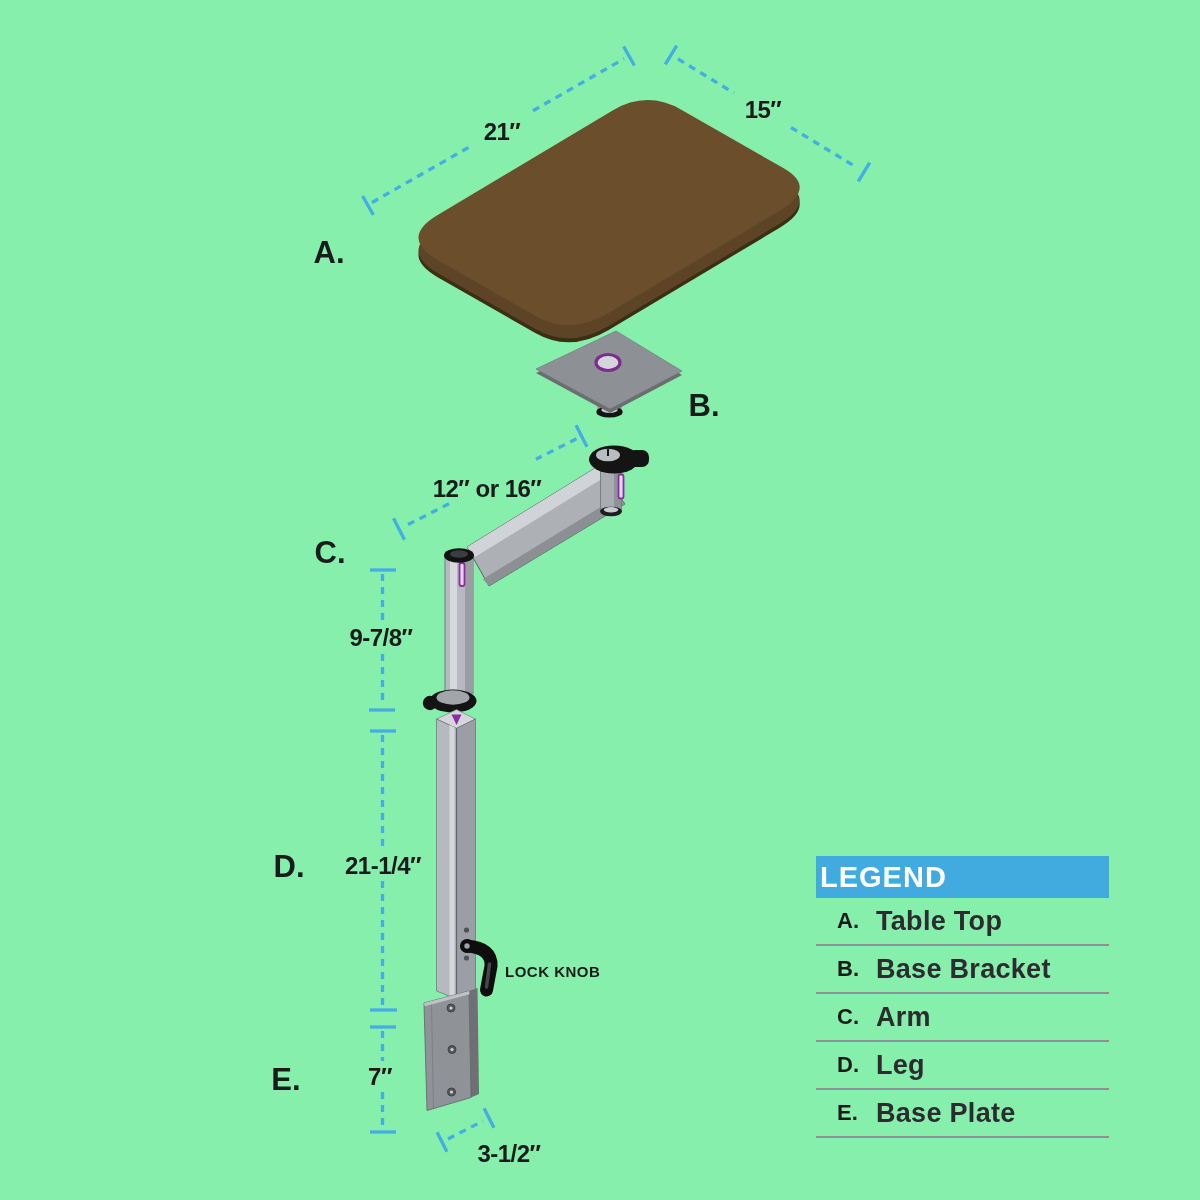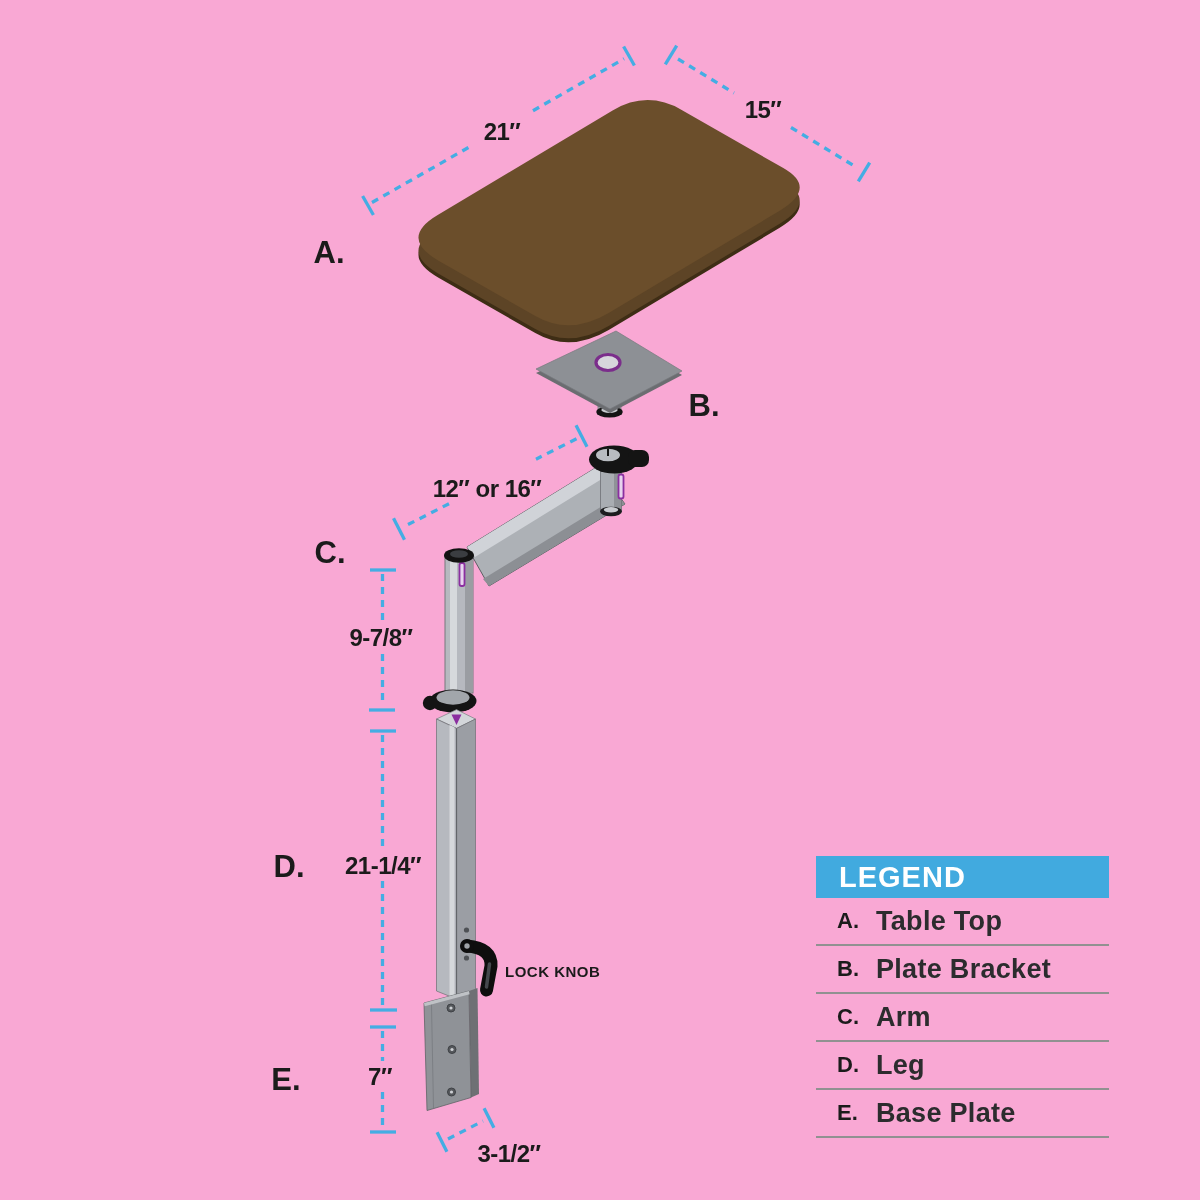--- a/index.html
+++ b/index.html
@@ -1,38 +1,38 @@
 <!DOCTYPE html>
 <html><head>
 <meta charset="utf-8">
 <style>
   html,body { margin:0; padding:0; background:#ffffff; }
   .stage {
-    position:relative; width:1200px; height:1200px; background:#f9a8d4;
+    position:relative; width:1200px; height:1200px; background:#86efac;
     font-family:"Liberation Sans","DejaVu Sans",sans-serif; overflow:hidden;
   }
   svg.diagram { position:absolute; left:0; top:0; }
 
   
   text { font-family:"Liberation Sans","DejaVu Sans",sans-serif; fill:#1b1b1b; }
   .part-letter { font-size:31px; font-weight:bold; }
   .dim-label   { font-size:24px; font-weight:bold; letter-spacing:-0.5px; }
   .small-label { font-size:15px; font-weight:bold; letter-spacing:0.5px; }
 
   
   .dim-stroke  { stroke:#44ade3; stroke-width:3.3; fill:none; }
   .dim-dash    { stroke-dasharray:7 6; }
 
   
   .legend {
     position:absolute; left:816px; top:856px; width:293px;
   }
   .legend-header {
     background:#41aadf; color:#ffffff; height:42px; line-height:42px;
-    font-size:29px; font-weight:bold; letter-spacing:1px; padding-left:23px;
+    font-size:29px; font-weight:bold; letter-spacing:1px; padding-left:4px;
     box-sizing:border-box;
   }
   .legend-row {
     display:flex; align-items:center; height:46px;
     border-bottom:2px solid #919191; padding-left:21px; box-sizing:content-box;
   }
   .legend-letter { font-weight:bold; font-size:22px; width:39px; color:#1b1b1b; flex:0 0 auto; }
   .legend-name   { font-size:27px; font-weight:bold; color:#2c2c2e; letter-spacing:0.3px; }
 </style>
 </head>
@@ -192,21 +192,21 @@
 
   <div class="legend">
     <div class="legend-header">LEGEND</div>
 
     <div class="legend-row">
       <span class="legend-letter">A.</span>
       <span class="legend-name">Table Top</span>
     </div>
     <div class="legend-row">
       <span class="legend-letter">B.</span>
-      <span class="legend-name">Plate Bracket</span>
+      <span class="legend-name">Base Bracket</span>
     </div>
     <div class="legend-row">
       <span class="legend-letter">C.</span>
       <span class="legend-name">Arm</span>
     </div>
     <div class="legend-row">
       <span class="legend-letter">D.</span>
       <span class="legend-name">Leg</span>
     </div>
     <div class="legend-row">

